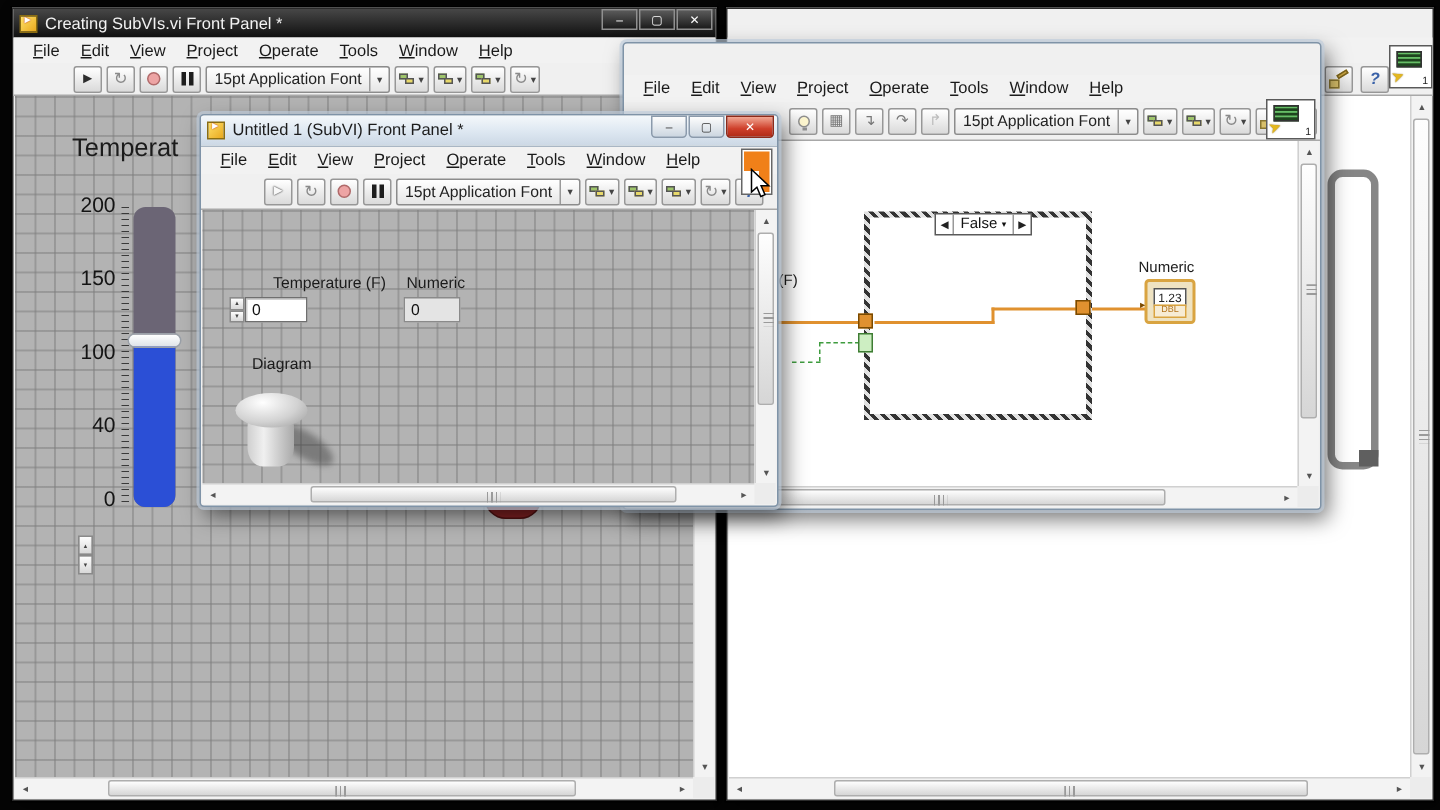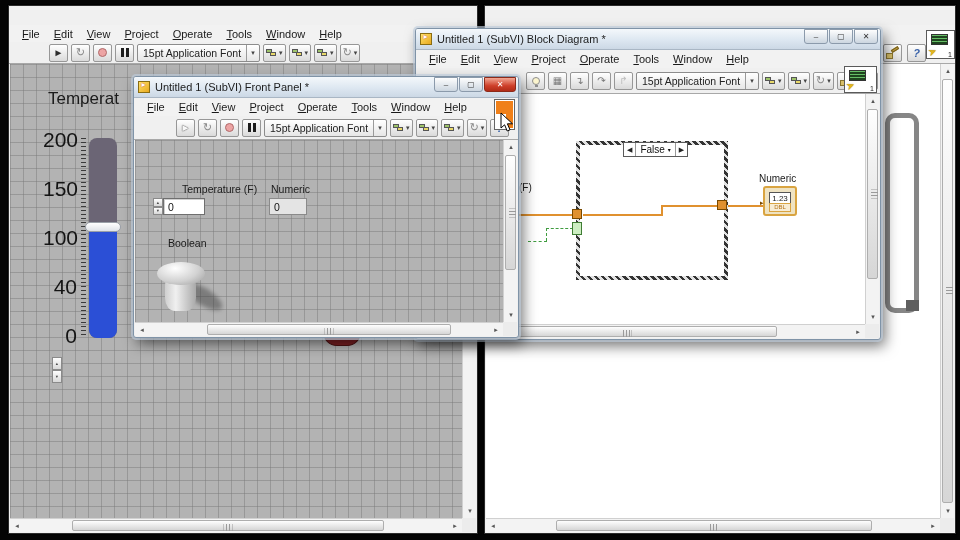--- a/index.html
+++ b/index.html
@@ -107,21 +107,21 @@
   .terminal .chip { position:absolute; left:4px; top:4px; right:4px; height:13px; background:#fff; border:1px solid #555;
                     font-size:8px; color:#222; display:flex; align-items:center; justify-content:center; letter-spacing:0; }
   .terminal .dtype { position:absolute; left:4px; bottom:2px; right:4px; text-align:center; font-size:6px; color:#b4741c; background:#f7ecd4; border:1px solid #d9a441; line-height:7px; }
   .terminal .nub { position:absolute; left:-5px; top:11px; font-size:7px; color:#7a4a00; }
 
   
   .slider-track { position:absolute; border-radius:8px; background:#6b6575; overflow:hidden; }
   .slider-fill { position:absolute; left:0; right:0; bottom:0; background:#2b4fd6; }
   .slider-handle { position:absolute; background:linear-gradient(#ffffff,#dfe3e8); border:1px solid #9aa0a8; border-radius:5px; }
   .ticks { position:absolute; width:5px; background:repeating-linear-gradient(#3a3a3a 0 1px,transparent 1px 4px); }
-  .scalelbl { position:absolute; width:34px; text-align:right; font-size:21px; color:#141414; }
+  .scalelbl { position:absolute; width:34px; text-align:right; font-size:14px; color:#141414; }
   .stopbtn { position:absolute; background:linear-gradient(#dcdcdc,#bfbfbf);
              border-top:2px solid #f2f2f2; border-left:2px solid #eaeaea; border-right:2px solid #6f6f6f; border-bottom:2px solid #5f5f5f;
              display:flex; align-items:center; justify-content:center; font-size:10.5px; letter-spacing:.5px; color:#c0262c; }
   .bulb { position:absolute; background:#7e2022; border-radius:0 0 20px 20px; border:1px solid #4f1112; border-top:none; }
 
   .loop { position:absolute; border:5px solid #868686; border-radius:10px; }
   .loop-notch { position:absolute; background:#5f5f5f; }
 
   
   .mushroom { position:absolute; }
@@ -130,20 +130,29 @@
   .mush-cap { position:absolute; width:48px; height:23px; border-radius:50%; background:radial-gradient(ellipse at 38% 28%,#ffffff,#d2d2d2 55%,#9a9a9a); }
 
   .cursor { position:absolute; z-index:90; }
 </style>
 </head>
 <body>
 
 <div class="stage">
 
   <section class="win dark" style="left:8px;top:5px;width:470px;height:529px;z-index:10">
+    <header class="tbar tbar-d">
+      <span class="lvicon"></span>
+      <span class="ttext">Creating SubVIs.vi Front Panel *</span>
+      <span class="winbtns">
+        <span class="wb wb-d g-min"></span>
+        <span class="wb wb-d g-max"></span>
+        <span class="wb wb-d g-close"></span>
+      </span>
+    </header>
     <nav class="menubar" style="top:19px;height:17px;padding-left:6px">
       <span class="mi">File</span>
       <span class="mi">Edit</span>
       <span class="mi">View</span>
       <span class="mi">Project</span>
       <span class="mi">Operate</span>
       <span class="mi">Tools</span>
       <span class="mi">Window</span>
       <span class="mi">Help</span>
     </nav>
@@ -257,29 +266,20 @@
       <span class="sar" style="left:0">◂</span>
       <div class="thumb" style="left:70px;top:1px;height:11px;width:316px">
           <span class="gripH"></span>
         </div>
       <span class="sar" style="right:0">▸</span>
     </div>
     <div class="scorner" style="right:1px;bottom:1px"></div>
   </section>
 
   <section class="win light" style="left:415px;top:28px;width:466px;height:312px;z-index:20">
-    <header class="tbar tbar-l">
-      <span class="lvicon"></span>
-      <span class="ttext">Untitled 1 (SubVI) Block Diagram *</span>
-      <span class="winbtns">
-        <span class="wb wb-l g-min"></span>
-        <span class="wb wb-l g-max"></span>
-        <span class="wb wb-l g-close"></span>
-      </span>
-    </header>
     <nav class="menubar" style="top:21px;height:18px;padding-left:6px">
       <span class="mi">File</span>
       <span class="mi">Edit</span>
       <span class="mi">View</span>
       <span class="mi">Project</span>
       <span class="mi">Operate</span>
       <span class="mi">Tools</span>
       <span class="mi">Window</span>
       <span class="mi">Help</span>
     </nav>
@@ -457,21 +457,21 @@
     </span>
     <div class="grid" style="position:absolute;left:1px;top:63px;right:15px;bottom:15px;overflow:hidden">
       <div class="lbl" style="left:47px;top:43px">Temperature (F)</div>
       <div class="spin" style="left:18px;top:58px;height:17px">
           <span>▴</span>
           <span>▾</span>
         </div>
       <div class="bigval ctlbox" style="left:28px;top:58px;width:42px;height:17px;font-size:10.5px">0</div>
       <div class="lbl" style="left:136px;top:43px">Numeric</div>
       <div class="bigval indbox" style="left:134px;top:58px;width:38px;height:17px;font-size:10.5px">0</div>
-      <div class="lbl" style="left:33px;top:97px">Boolean</div>
+      <div class="lbl" style="left:33px;top:97px">Diagram</div>
       <div class="mushroom" style="left:22px;top:122px;width:90px;height:70px">
         <span class="mush-shadow" style="left:24px;top:26px"></span>
         <span class="mush-stem" style="left:8px;top:10px"></span>
         <span class="mush-cap" style="left:0;top:0"></span>
       </div>
     </div>
     <div class="vscroll" style="top:63px;right:1px;bottom:15px">
       <span class="sar" style="top:0">▴</span>
       <div class="thumb" style="top:15px;left:1px;right:1px;height:115px">
           <span class="gripV"></span>

